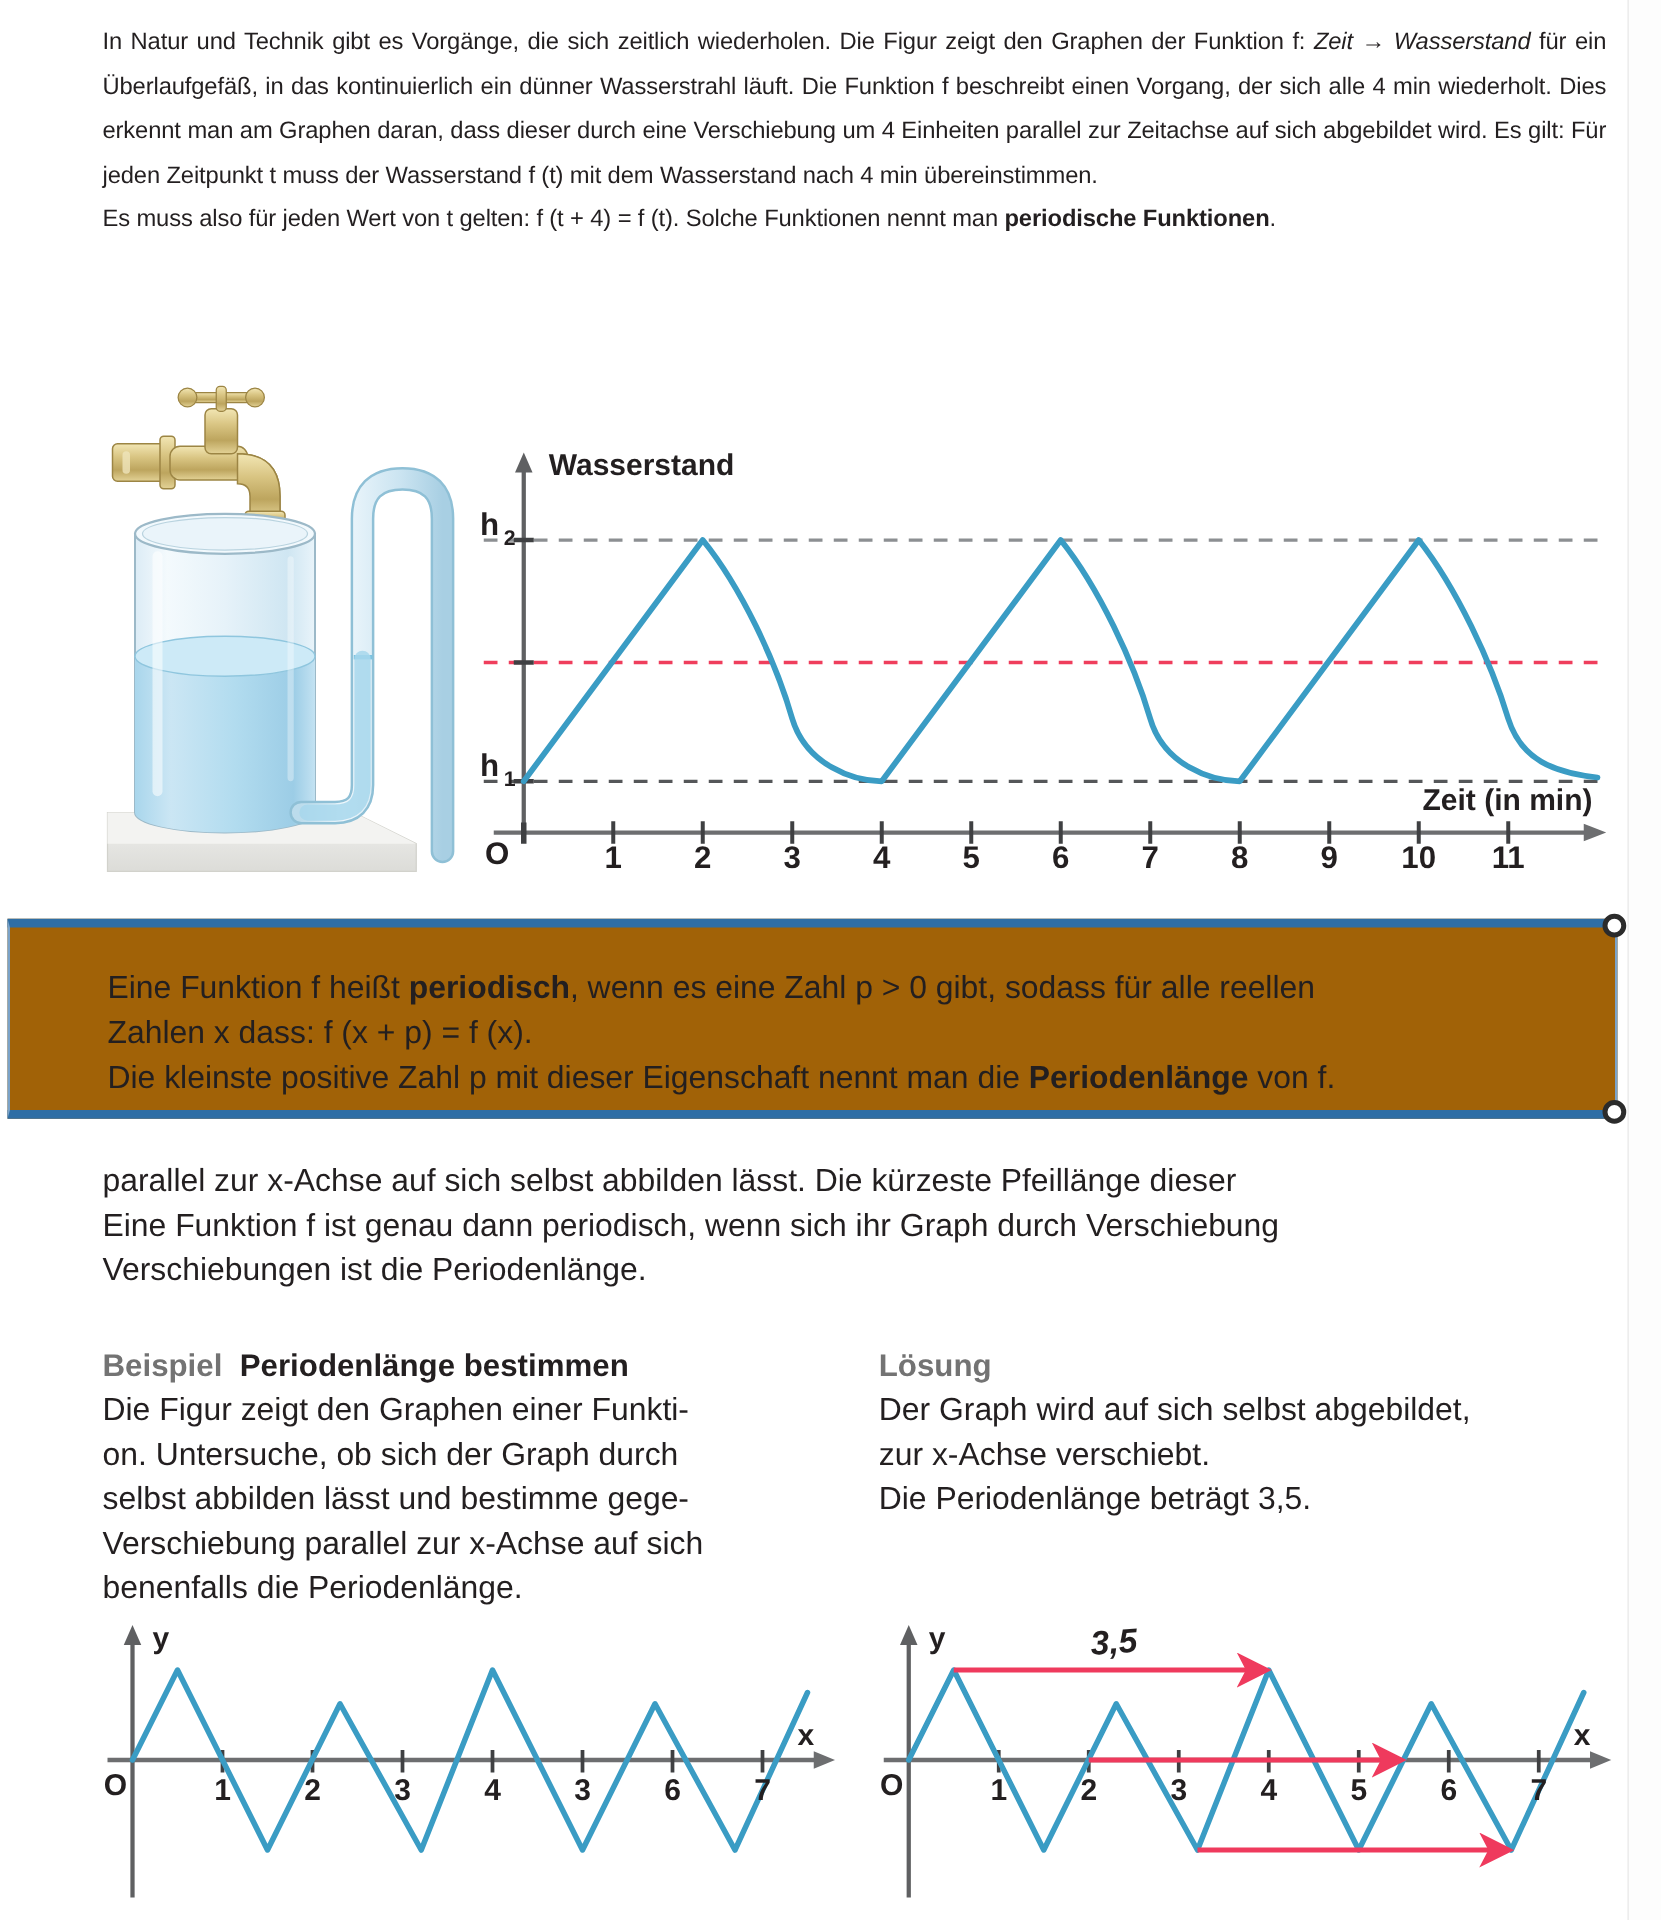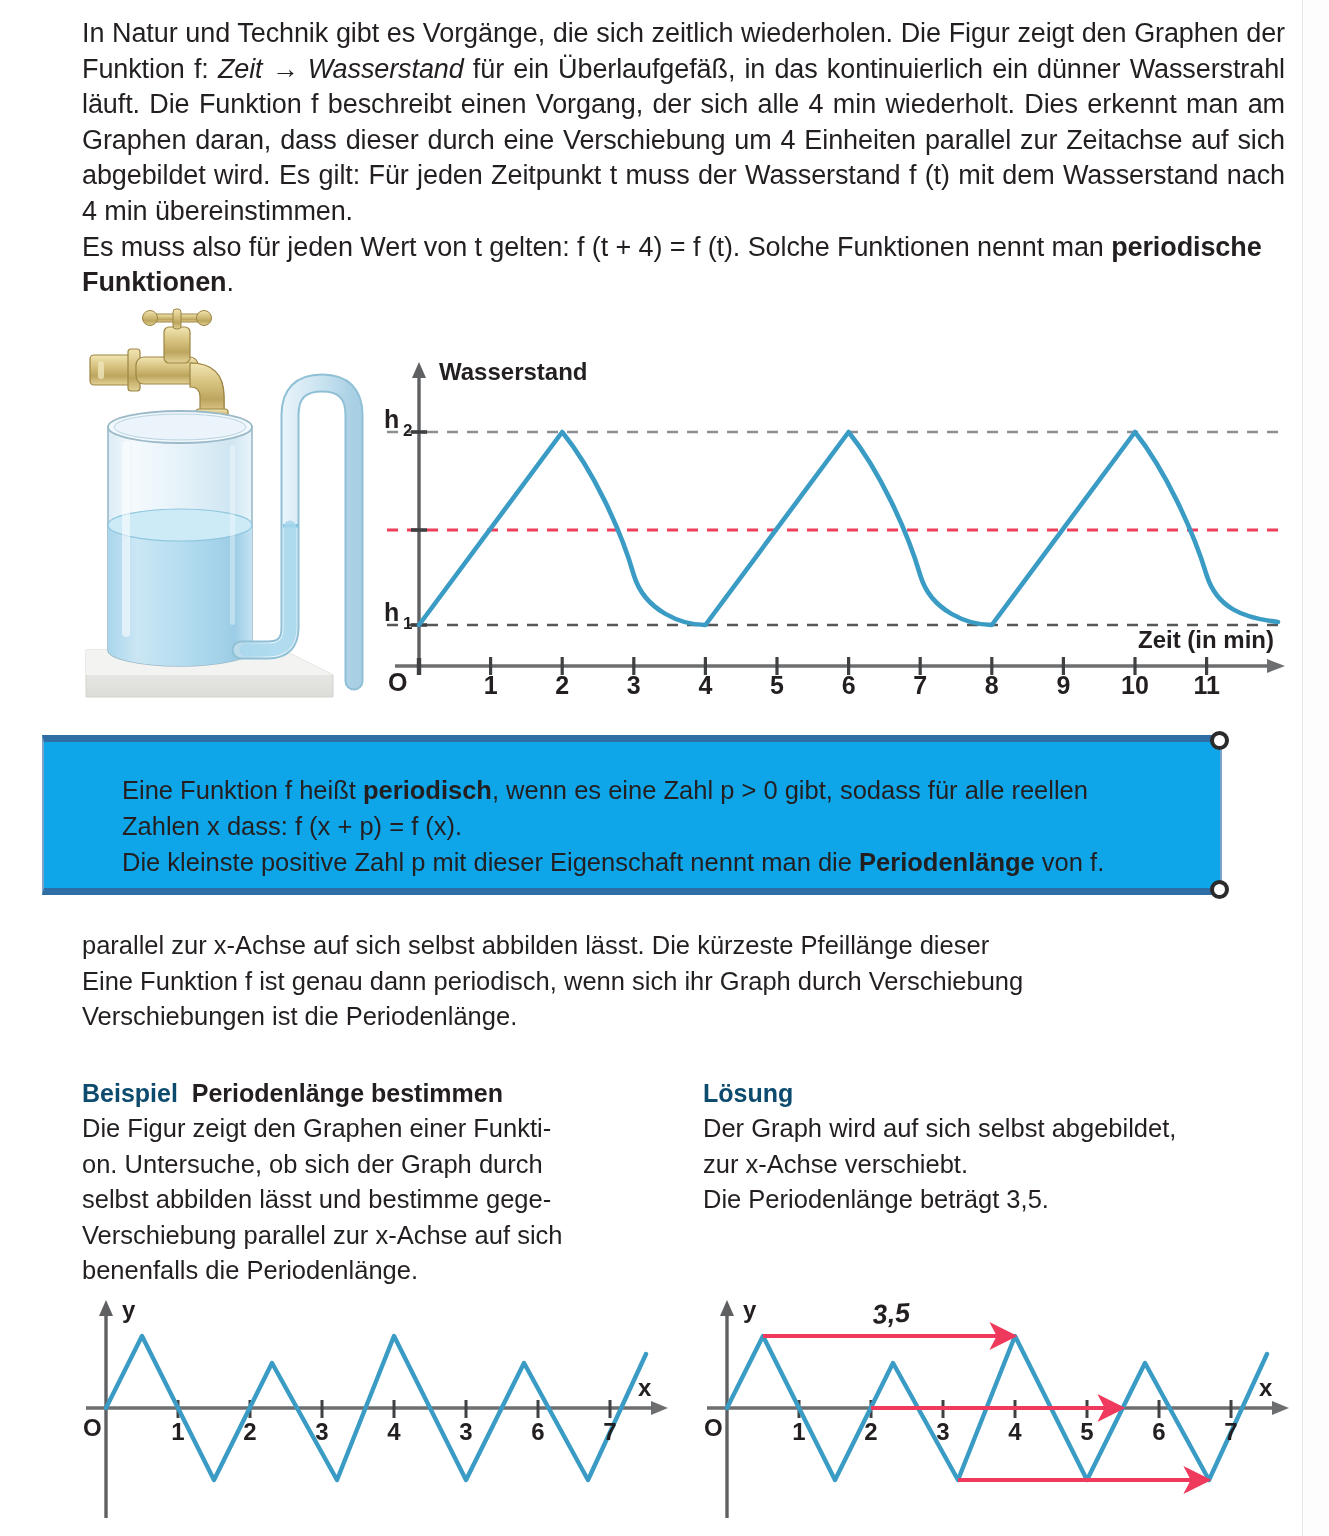--- a/index.html
+++ b/index.html
@@ -13,47 +13,46 @@
   }
   .page{position:absolute;left:0;top:0;width:1329px;height:1536px;}
 
   
   .page-edge{position:absolute;top:0;right:26px;width:1px;height:1536px;background:#e8e8e8;}
   .page-edge2{position:absolute;top:0;right:0;width:26px;height:1536px;background:#fdfdfd;}
 
   
   .intro{
     position:absolute;left:82px;top:16px;width:1203px;
-    font-size:27px;line-height:35.6px;letter-spacing:-0.1px;
+    font-size:19px;line-height:35.6px;letter-spacing:-0.1px;
     color:#231f20;text-align:justify;
   }
   .intro p{margin:0;}
   .intro .nojust{text-align:left;}
   em{font-style:italic;}
   b{font-weight:bold;}
 
   
   .figure{position:absolute;left:0;top:300px;width:1300px;height:400px;}
 
   
   .vessel-wrap{position:absolute;left:78px;top:5px;width:305px;height:395px;}
 
   
   .chart{position:absolute;left:383px;top:60px;width:905px;height:335px;}
 
   
   .defbox{
-    position:absolute;left:6px;top:735px;width:1180px;height:160px;
-    background:#0ea5e9;
+    position:absolute;left:6px;top:735px;width:1288px;height:160px;
+    background:#a16207;
     border-top:7px solid #2f6ea5;
     border-bottom:7px solid #2f6ea5;
     border-left:2px solid #7ba3c9;
     border-right:2px solid #7ba3c9;
     box-sizing:border-box;
-    margin-left:36px;
   }
   .defbox-inner{
     position:absolute;left:78px;top:30px;width:1160px;
     font-size:25.5px;line-height:36px;color:#231f20;
   }
   .handle{
     position:absolute;width:19px;height:19px;border-radius:50%;
     background:#ffffff;border:4px solid #2b2b2b;box-sizing:border-box;
   }
   .handle.top{right:-9px;top:-11px;}
@@ -65,21 +64,21 @@
     font-size:25.5px;line-height:35.5px;color:#231f20;
   }
   .para2 p{margin:0;}
 
   
   .cols{position:absolute;left:82px;top:1076px;width:1210px;}
   .col{position:absolute;top:0;}
   .col.left{left:0;width:580px;}
   .col.right{left:621px;width:590px;}
   .head{font-size:25px;line-height:34px;margin:0 0 1px 0;}
-  .head .tag{color:#0c4a6e;font-weight:bold;}
+  .head .tag{color:#737373;font-weight:bold;}
   .head .title{color:#231f20;font-weight:bold;}
   .body-txt{font-size:25.5px;line-height:35.5px;color:#231f20;margin:0;}
 
   
   .gfx{position:absolute;top:1288px;height:248px;}
   .gfx.left{left:82px;width:600px;}
   .gfx.right{left:703px;width:600px;}
 
   svg{display:block;}
   .lbl{font-family:"Liberation Sans", sans-serif;font-weight:bold;fill:#231f20;}

